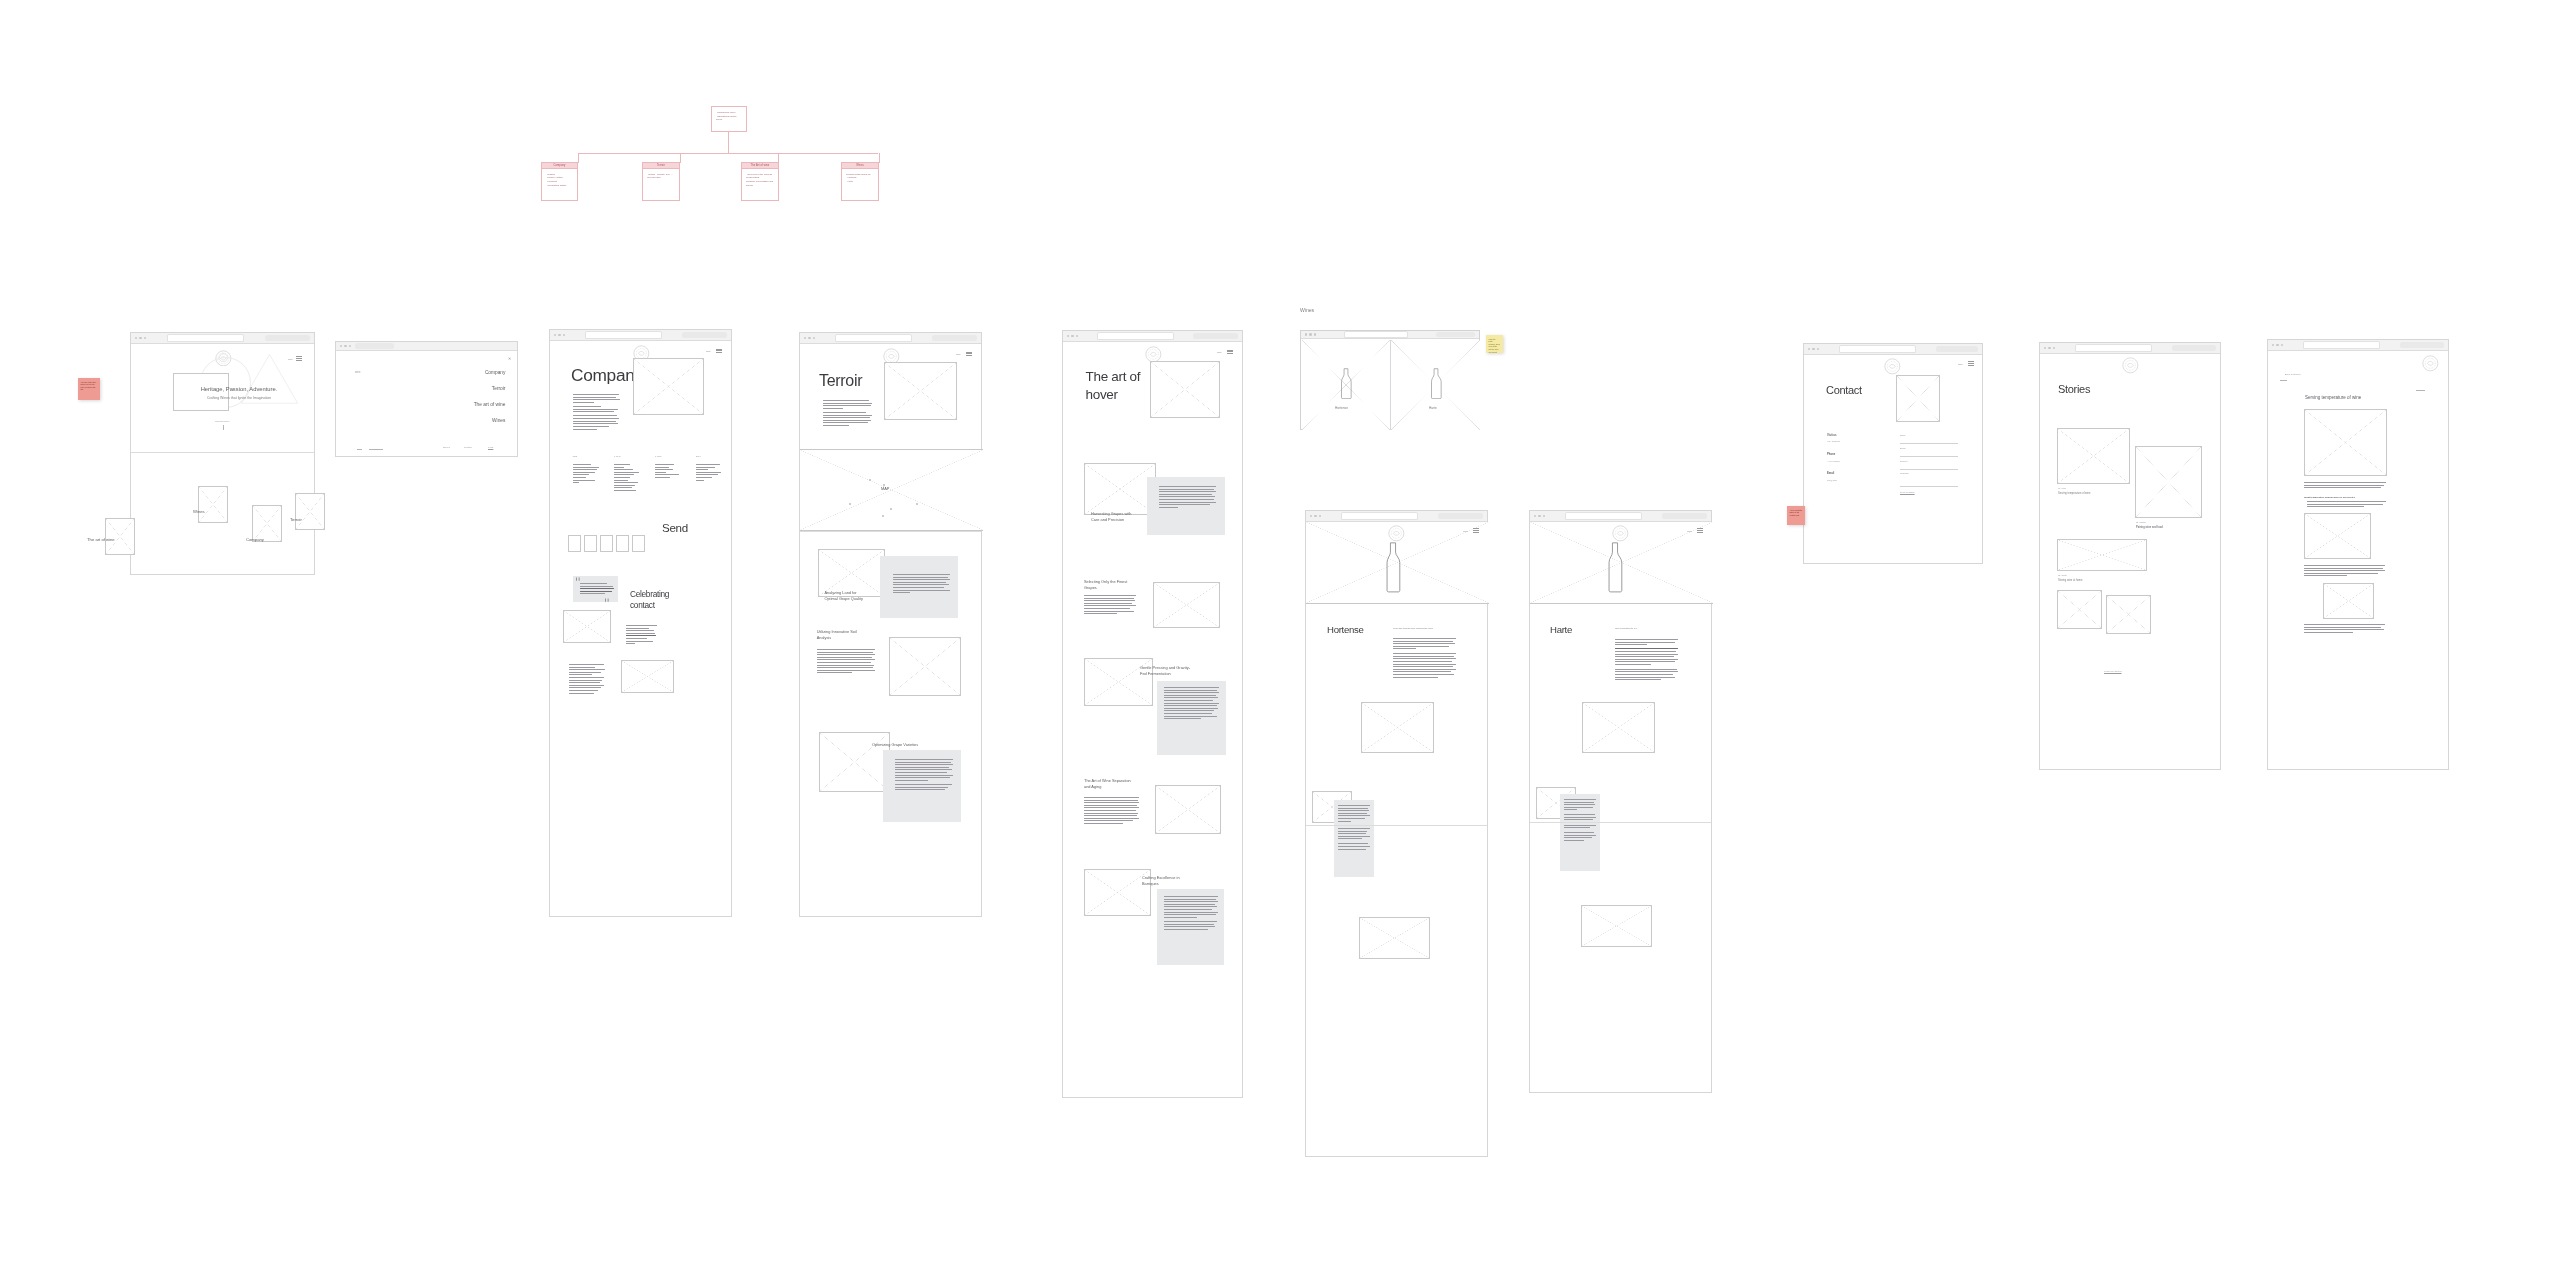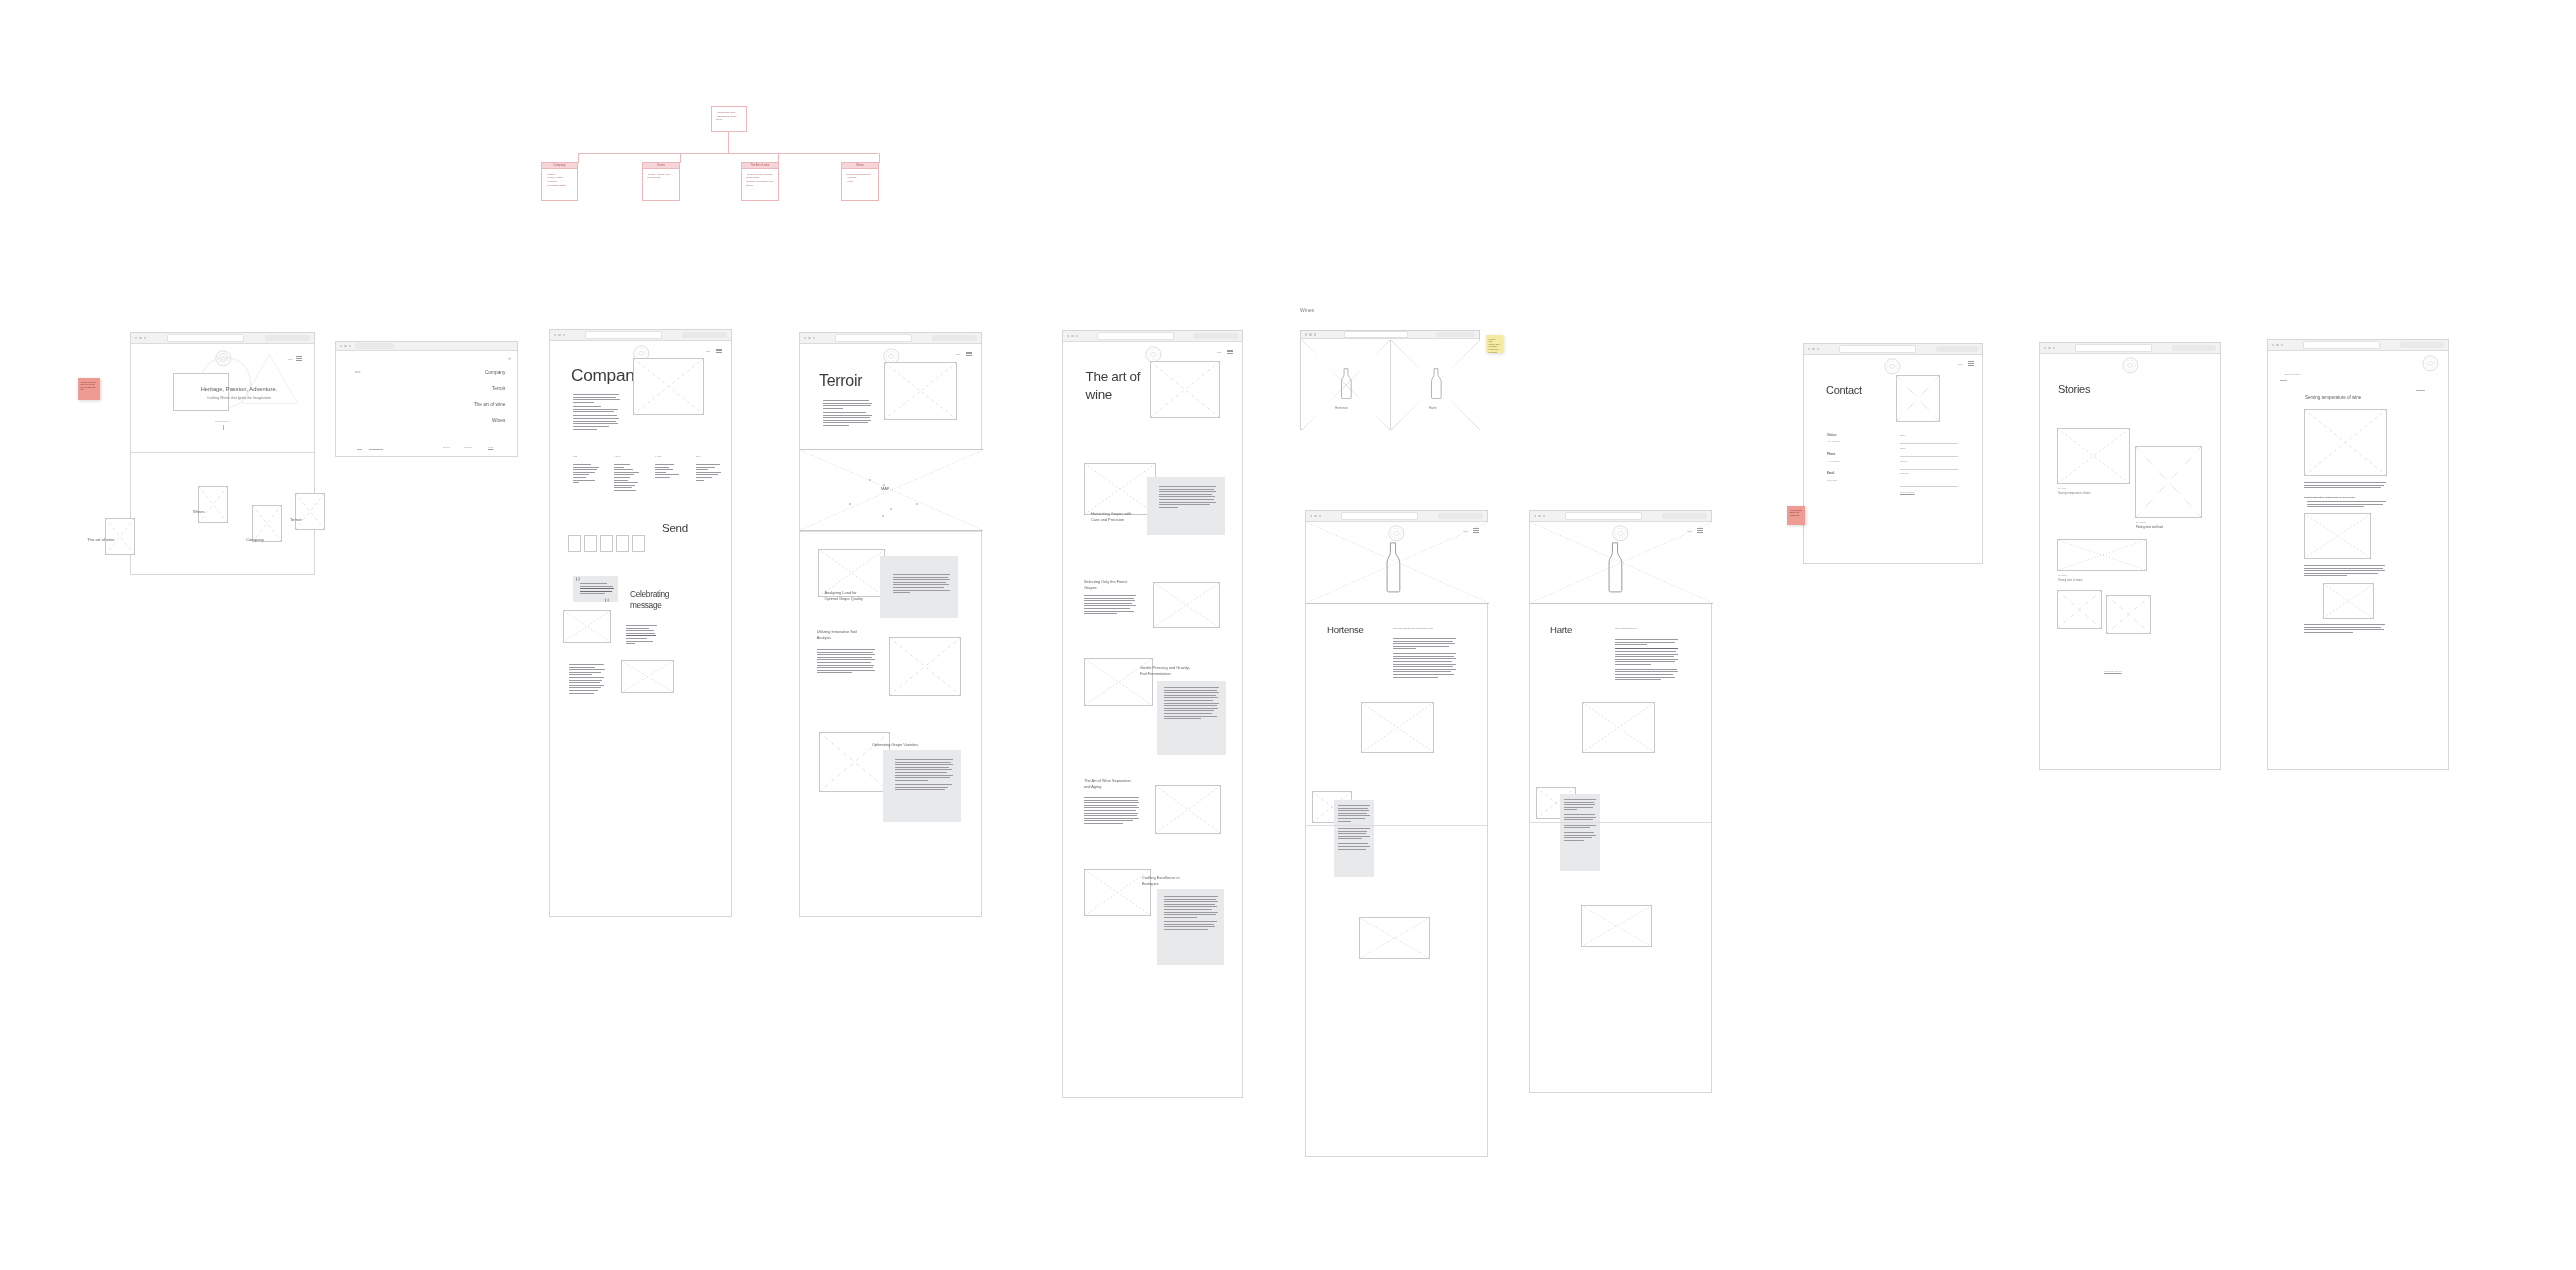--- a/index.html
+++ b/index.html
@@ -360,21 +360,21 @@
     <div class="tl tiny" style="left:29.5px;top:253px;width:35px;">
       <i style="width:78%"></i>
         <i style="width:96%"></i>
         <i style="width:99%;background:#6e6e74"></i>
         <i style="width:92%;background:#6e6e74"></i>
         <i style="width:72%"></i>
     </div>
     <div class="quote-mark" style="left:54px;top:268px;font-size:3.2px;">❙❙</div>
 
     <div class="h-big" style="left:80px;top:259px;font-size:8.3px;line-height:1.3;">Celebrating
-message</div>
+contact</div>
 
     <div class="ph" style="left:13px;top:280px;width:48px;height:33px;"></div>
     <div class="tl tiny" style="left:76px;top:295px;width:31px;">
       <i style="width:99%"></i>
         <i style="width:74%"></i>
         <i style="width:90%"></i>
         <i style="width:94%"></i>
         <i style="width:98%;background:#6e6e74"></i>
         <i style="width:68%"></i>
         <i style="width:86%"></i>
@@ -516,21 +516,21 @@
       </svg>
     </div>
     <div class="navbtn" style="left:154px;top:19px;">—</div>
     <div class="burger" style="left:164px;top:18.6px;">
         <i></i>
         <i></i>
         <i></i>
       </div>
 
     <div class="h-big" style="left:22.5px;top:37px;font-size:13.5px;line-height:1.35;">The art of
-wine</div>
+hover</div>
     <div class="ph" style="left:87px;top:30px;width:70px;height:57px;"></div>
 
     <div class="ph" style="left:21px;top:132px;width:72px;height:52px;"></div>
     <div class="grayblock" style="left:84px;top:146px;width:78px;height:58px;"></div>
     <div class="tl tiny" style="left:96px;top:155px;width:58px;">
       <i style="width:98%"></i>
         <i style="width:95%"></i>
         <i style="width:99%"></i>
         <i style="width:92%"></i>
         <i style="width:96%"></i>

